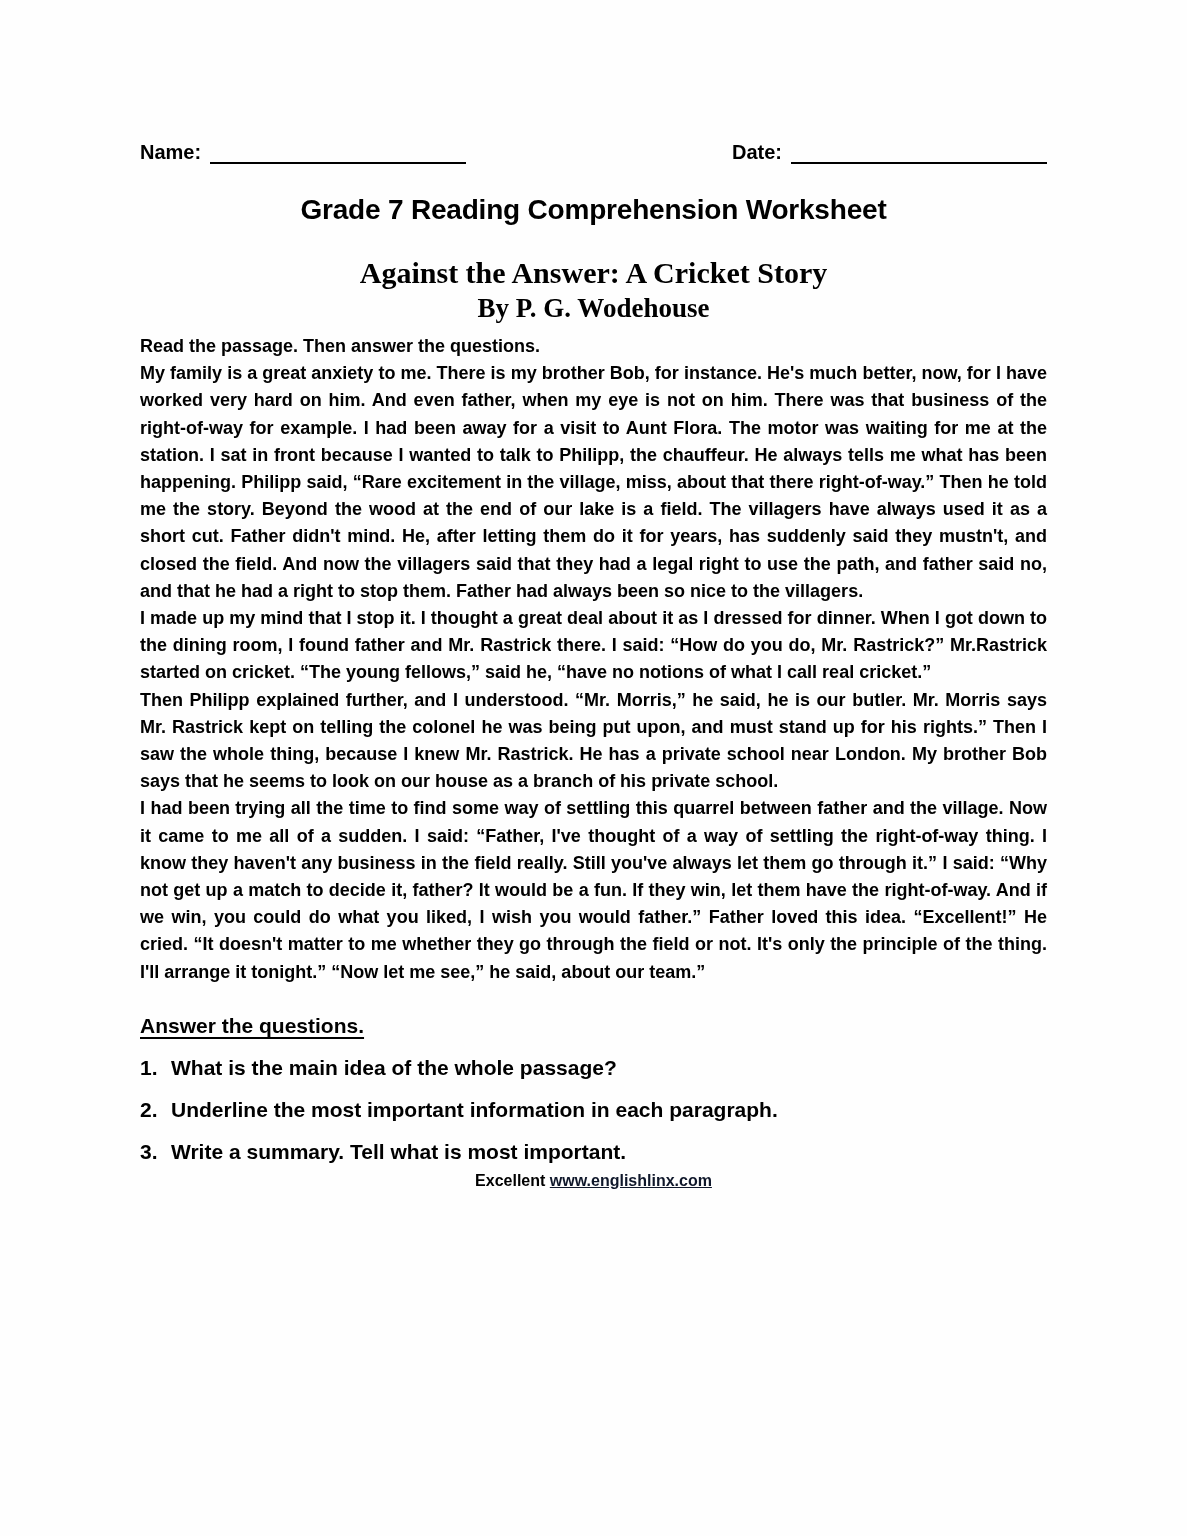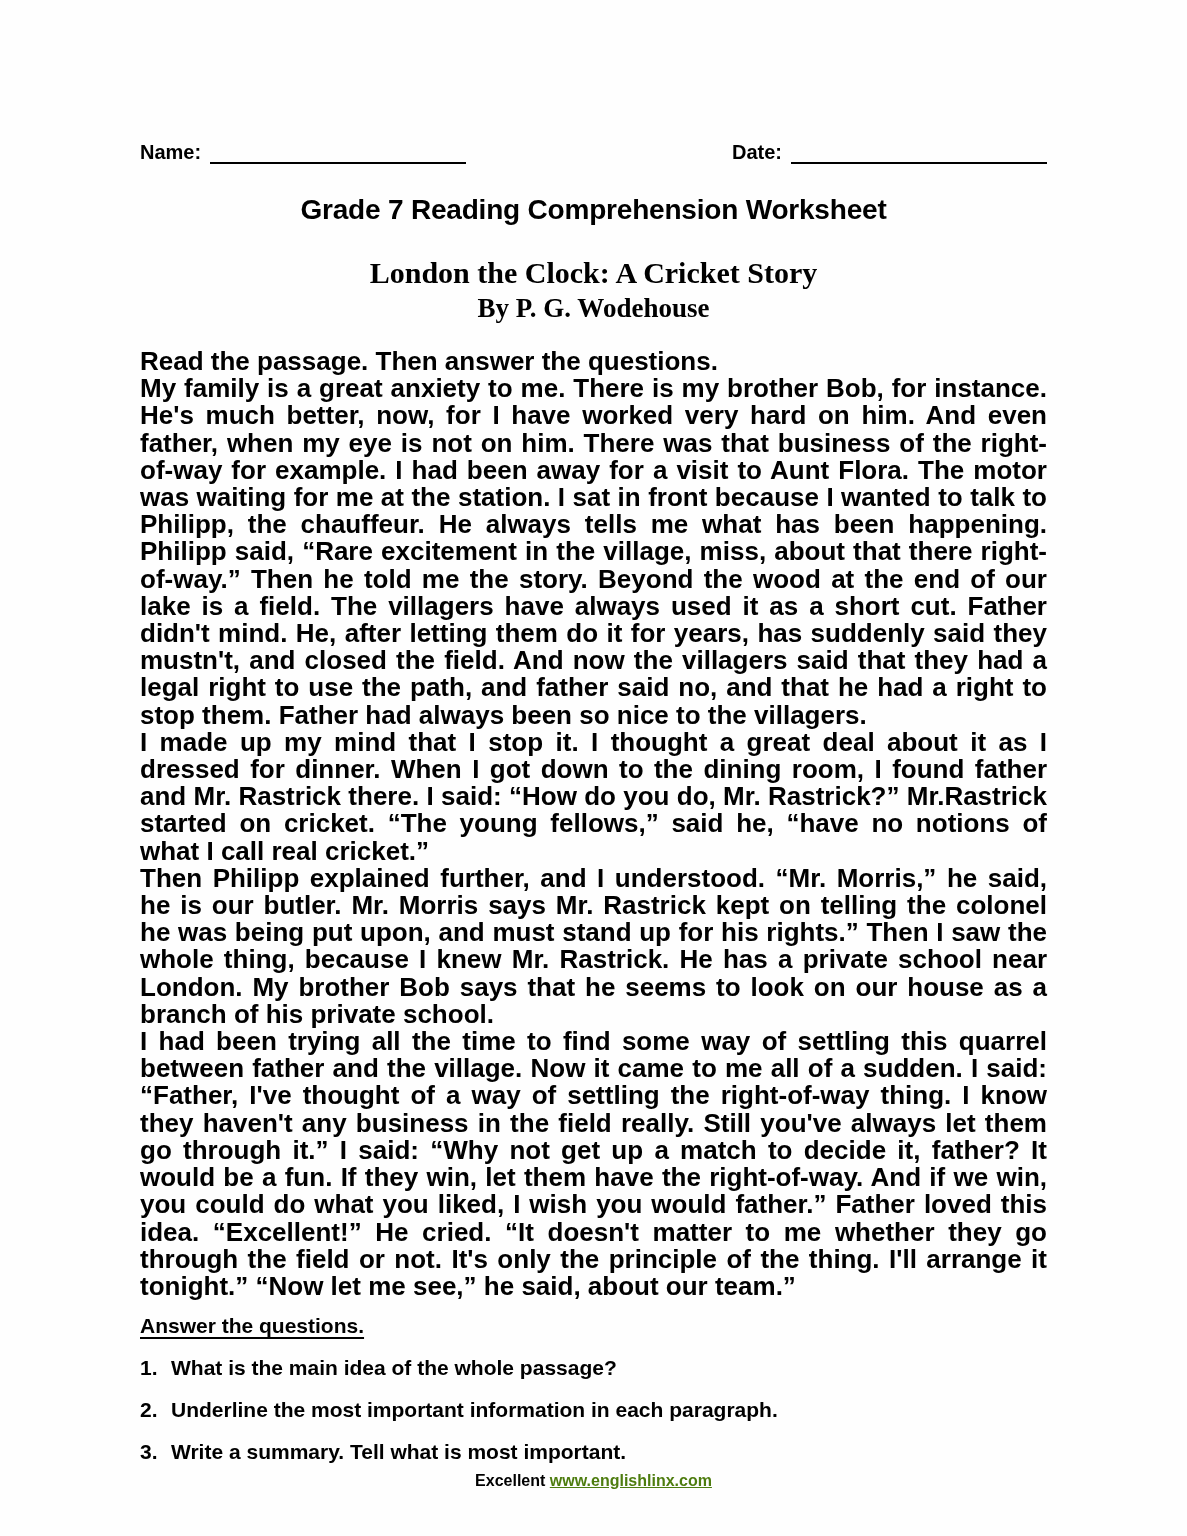--- a/index.html
+++ b/index.html
@@ -52,32 +52,32 @@
     font-size: 30px;
   }
   .byline {
     margin-top: 3px;
     text-align: center;
     font-family: "Liberation Serif", serif;
     font-size: 27px;
   }
   
   .passage {
-    margin-top: 24px;
-    font-size: 26px;
+    margin-top: 9px;
+    font-size: 18px;
     line-height: 27.2px;
     text-align: justify;
   }
   .passage p {
     margin: 0;
     padding: 0;
   }
   
   .answer-heading {
-    margin-top: 14px;
+    margin-top: 28px;
     font-size: 21px;
     text-decoration: underline;
     text-decoration-thickness: 2px;
     text-underline-offset: 4px;
   }
   .questions {
     margin-top: 16px;
     font-size: 21px;
   }
   .question {
@@ -92,21 +92,21 @@
   .q-text {
     flex: 1;
   }
   
   .footer {
     margin-top: 7px;
     text-align: center;
     font-size: 16px;
   }
   .footer-link {
-    color: #4d7c0f;
+    color: #0f172a;
     text-decoration: underline;
     cursor: pointer;
   }
 </style>
 </head>
 <body>
 
 <div class="page">
 
   <div class="header-row">
@@ -115,21 +115,21 @@
       <span class="blank"></span>
     </div>
     <div class="fill-field">
       <span>Date:</span>
       <span class="blank"></span>
     </div>
   </div>
 
   <div class="ws-title">Grade 7 Reading Comprehension Worksheet</div>
 
-  <div class="story-title">London the Clock: A Cricket Story</div>
+  <div class="story-title">Against the Answer: A Cricket Story</div>
 
   <div class="byline">By P. G. Wodehouse</div>
 
   <div class="passage">
     <p>Read the passage. Then answer the questions.</p>
     <p>My family is a great anxiety to me. There is my brother Bob, for instance. He's much better, now, for I have worked very hard on him. And even father, when my eye is not on him. There was that business of the right-of-way for example.  I had been away for a visit to Aunt Flora. The motor was waiting for me at the station. I sat in front because I wanted to talk to Philipp, the chauffeur. He always tells me what has been happening. Philipp said, “Rare excitement in the village, miss, about that there right-of-way.” Then he told me the story. Beyond the wood at the end of our lake is a field. The villagers have always used it as a short cut. Father didn't mind. He, after letting them do it for years, has suddenly said they mustn't, and closed the field. And now the villagers said that they had a legal right to use the path, and father said no, and that he had a right to stop them. Father had always been so nice to the villagers.</p>
     <p>I made up my mind that I stop it. I thought a great deal about it as I dressed for dinner. When I got down to the dining room, I found father and Mr. Rastrick there. I said: “How do you do, Mr. Rastrick?” Mr.Rastrick started on cricket. “The young fellows,” said he, “have no notions of what I call real cricket.”</p>
     <p>Then Philipp explained further, and I understood. “Mr. Morris,” he said, he is our butler. Mr. Morris says Mr. Rastrick kept on telling the colonel he was being put upon, and must stand up for his rights.” Then I saw the whole thing, because I knew Mr. Rastrick. He has a private school near London. My brother Bob says that he seems to look on our house as a branch of his private school.</p>
     <p>I had been trying all the time to find some way of settling this quarrel between father and the village. Now it came to me all of a sudden. I said: “Father, I've thought of a way of settling the right-of-way thing. I know they haven't any business in the field really. Still you've always let them go through it.” I said: “Why not get up a match to decide it, father? It would be a fun. If they win, let them have the right-of-way. And if we win, you could do what you liked, I wish you would father.” Father loved this idea. “Excellent!” He cried.  “It doesn't matter to me whether they go through the field or not. It's only the principle of the thing. I'll arrange it tonight.” “Now let me see,” he said, about our team.”</p>
   </div>

